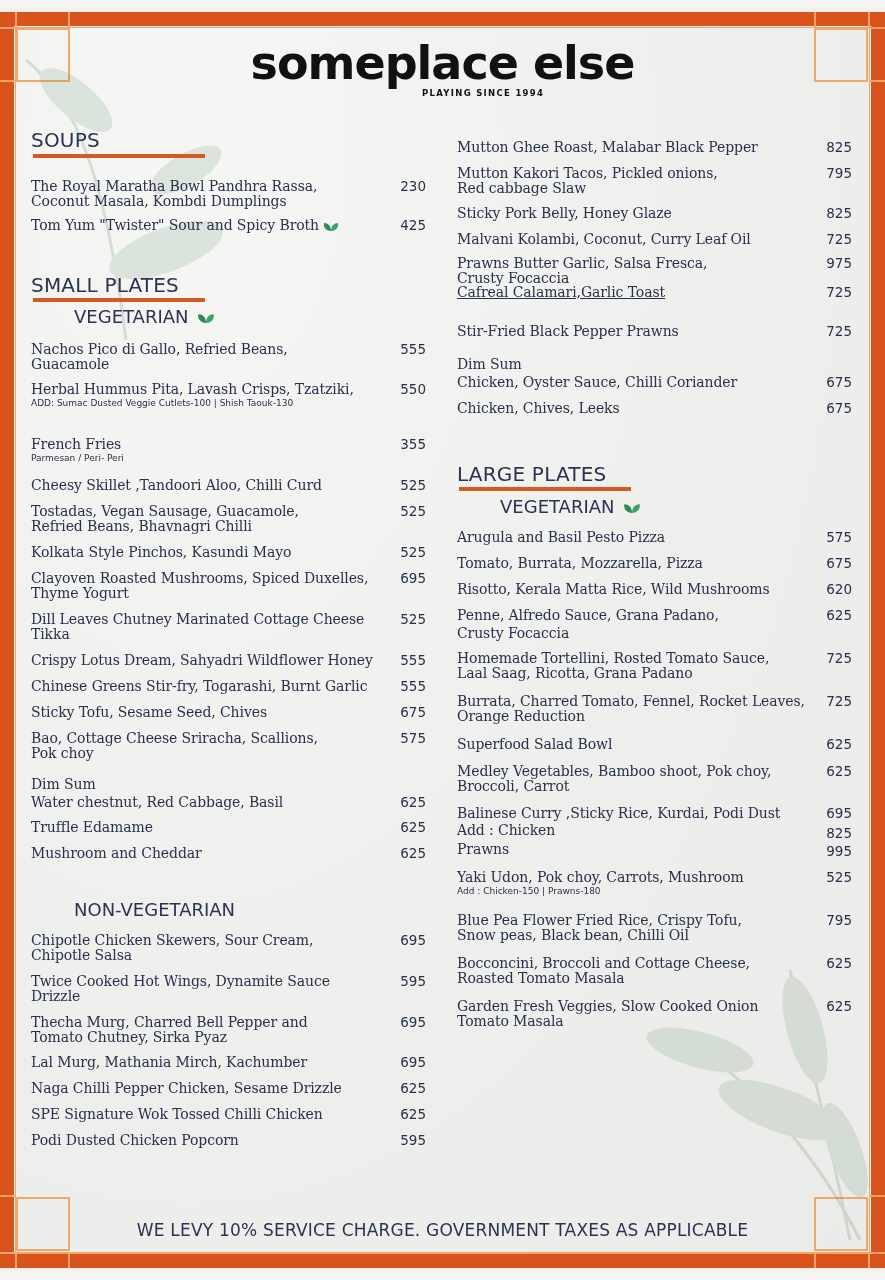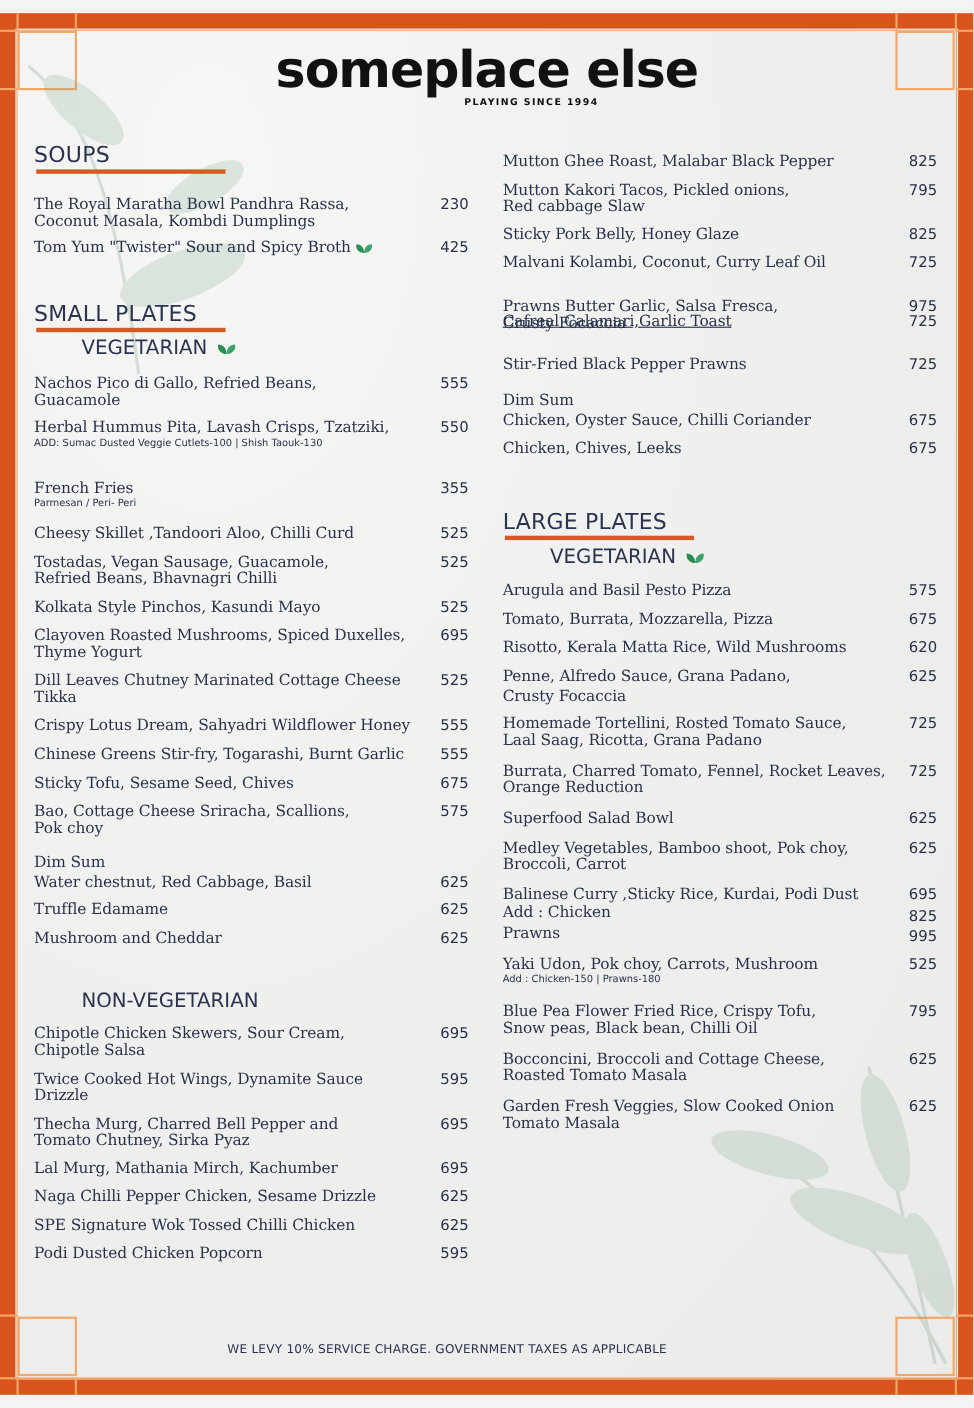--- a/index.html
+++ b/index.html
@@ -26,21 +26,21 @@
   .heading { position: absolute; font-family: "DejaVu Sans", sans-serif; font-size: 20px; color: #2a3450; letter-spacing: 0.2px; line-height: 24px; }
   .underline { position: absolute; height: 4px; background: #d45a24; width: 172px; }
   .subheading { position: absolute; font-family: "DejaVu Sans", sans-serif; font-size: 18px; color: #2a3450; line-height: 22px; margin-left: 43px; }
 
   .item { position: absolute; width: 400px; }
   .item .name { font-family: "DejaVu Serif", serif; font-size: 14px; line-height: 15px; color: #27314a; width: 350px; display: block; letter-spacing: -0.1px; }
   .item .price { position: absolute; right: 5px; top: 0; font-family: "DejaVu Sans", sans-serif; font-size: 13.5px; line-height: 15px; color: #27314a; }
   .item .note { display: block; font-family: "DejaVu Sans", sans-serif; font-size: 9px; line-height: 13px; color: #27314a; }
   .leaf { display: inline-block; vertical-align: middle; margin-left: 4px; }
 
-  .footer { position: absolute; left: 0; width: 813px; top: 1220px; text-align: center; font-family: "DejaVu Sans", sans-serif; font-size: 11px; color: #2a3450; letter-spacing: 0.2px; }
+  .footer { position: absolute; left: 0; width: 885px; top: 1220px; text-align: center; font-family: "DejaVu Sans", sans-serif; font-size: 17px; color: #2a3450; letter-spacing: 0.2px; }
 </style>
 </head>
 <body>
 
 <div class="page"></div>
 <div class="frame-outer"></div>
 
 <div class="frame-line" style="left:0;top:27px;width:885px;height:2px;"></div>
 <div class="frame-line" style="left:0;top:1252px;width:885px;height:2px;"></div>
 <div class="frame-line" style="left:15px;top:12px;width:2px;height:1256px;"></div>
@@ -221,21 +221,21 @@
     <span class="price">795</span>
   </div>
   <div class="item" style="top:206px;">
     <span class="name">Sticky Pork Belly, Honey Glaze</span>
     <span class="price">825</span>
   </div>
   <div class="item" style="top:232px;">
     <span class="name">Malvani Kolambi, Coconut, Curry Leaf Oil</span>
     <span class="price">725</span>
   </div>
-  <div class="item" style="top:272px;">
+  <div class="item" style="top:256px;">
     <span class="name">Prawns Butter Garlic, Salsa Fresca,</span>
     <span class="name">Crusty Focaccia</span>
     <span class="price">975</span>
   </div>
   <div class="item" style="top:285px;text-decoration:underline;">
     <span class="name">Cafreal Calamari,Garlic Toast</span>
     <span class="price">725</span>
   </div>
   <div class="item" style="top:324px;">
     <span class="name">Stir-Fried Black Pepper Prawns</span>

